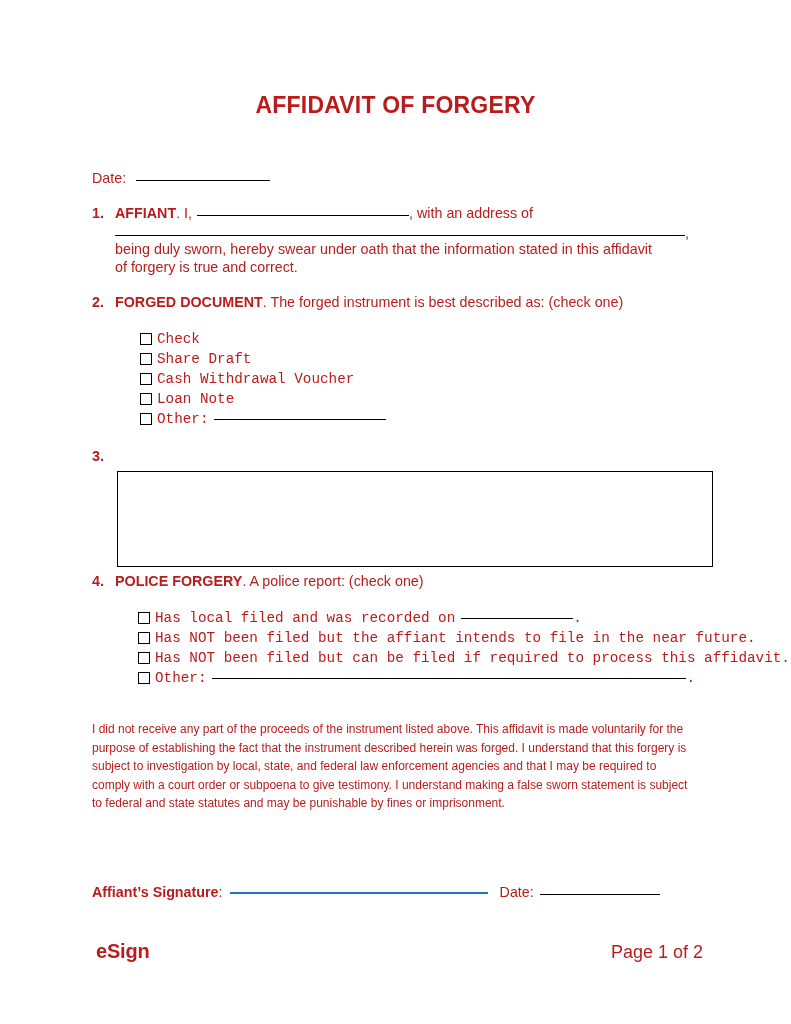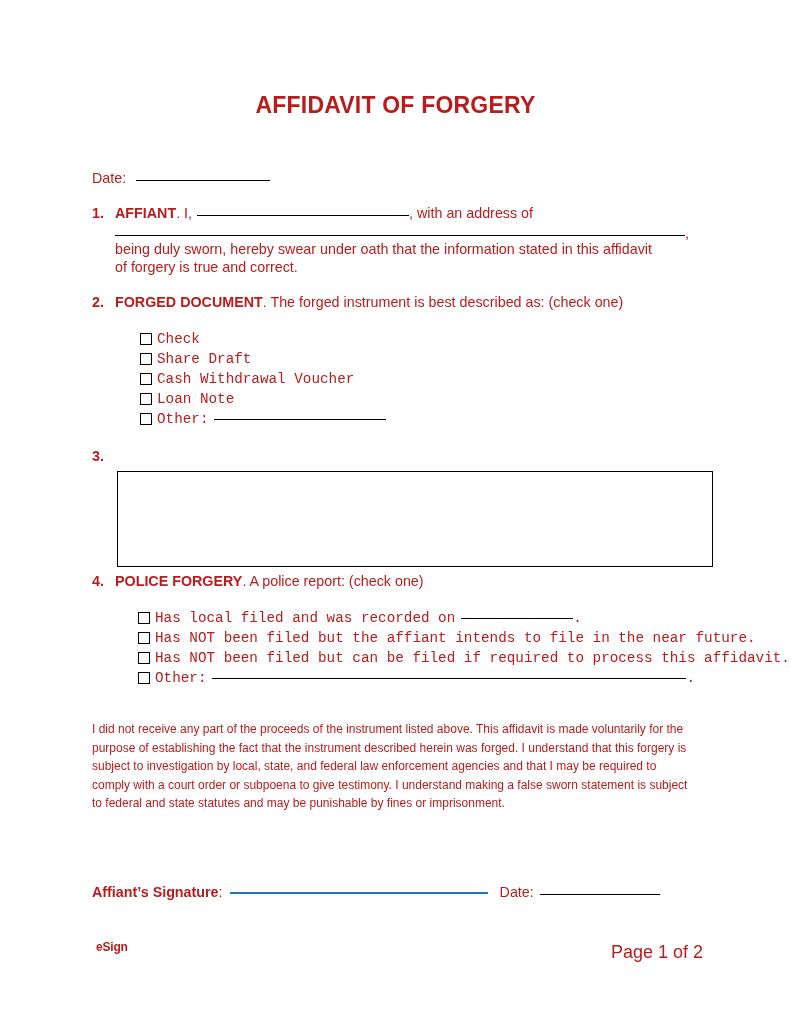--- a/index.html
+++ b/index.html
@@ -120,21 +120,21 @@
     top: 884px;
     font-size: 14.3px;
     white-space: nowrap;
   }
 
   
   .footer-logo {
     position: absolute;
     left: 96px;
     top: 940px;
-    font-size: 12px;
+    font-size: 20px;
     font-weight: bold;
     letter-spacing: -0.2px;
   }
   .footer-page {
     position: absolute;
     right: 88px;
     top: 942px;
     font-size: 18px;
   }
 </style>

